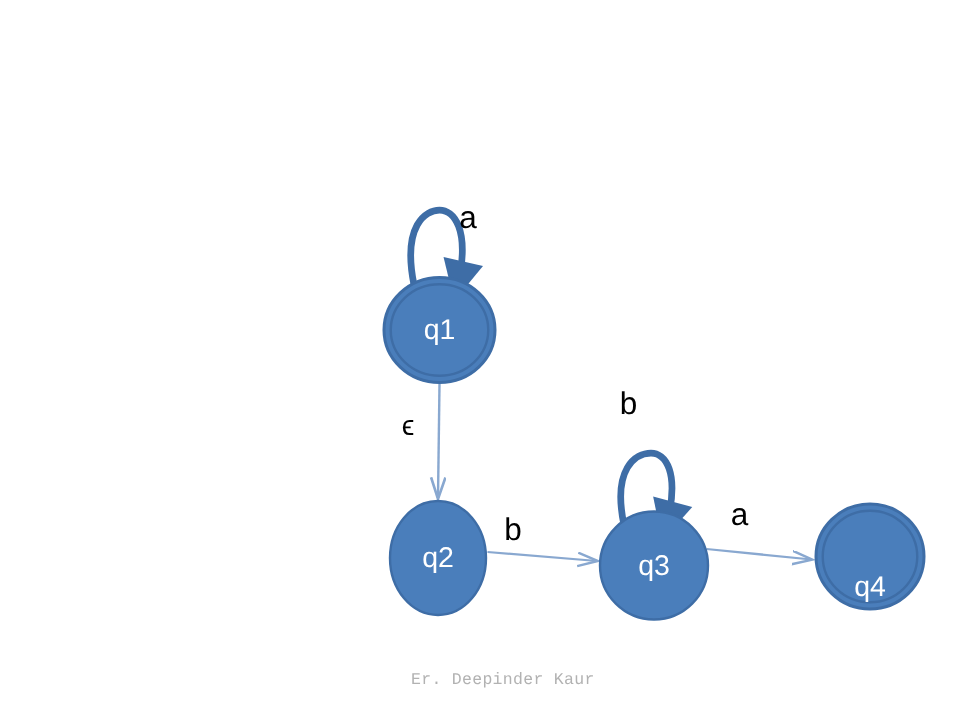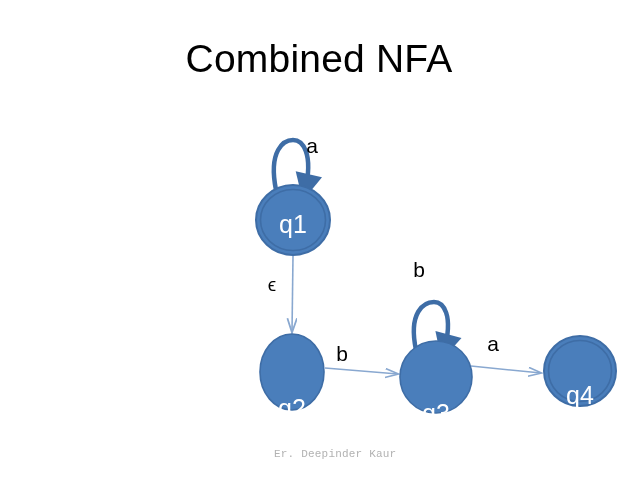--- a/index.html
+++ b/index.html
@@ -39,21 +39,21 @@
   #canvas {
     position: absolute;
     left: 0;
     top: 0;
     width: 638px;
     height: 478px;
   }
   .state-label {
     position: absolute;
     color: #ffffff;
-    font-size: 25px;
+    font-size: 19px;
     font-family: "Liberation Sans", sans-serif;
     font-weight: 400;
     text-align: center;
     white-space: nowrap;
     pointer-events: none;
   }
   .sym-label {
     position: absolute;
     color: #000000;
     font-size: 21px;
@@ -61,21 +61,20 @@
     font-weight: 400;
     text-align: center;
     white-space: nowrap;
   }
 </style>
 </head>
 <body>
 
 <div id="slide">
 
-  <div id="title">Combined NFA</div>
 
   <svg id="canvas" viewBox="0 0 638 478" xmlns="http://www.w3.org/2000/svg">
 
     <defs>
       <marker id="arrowThin" markerWidth="10" markerHeight="10" refX="8.6" refY="3.2" orient="auto" markerUnits="strokeWidth">
         <path d="M0,0.2 L9,3.2 L0,6.2" fill="none" stroke="#89a8d0" stroke-width="1.1"></path>
       </marker>
       <marker id="arrowLoop" markerWidth="8" markerHeight="8" refX="4.2" refY="3.4" orient="auto" markerUnits="strokeWidth">
         <path d="M0.4,0.4 L6.4,3.4 L0.4,6.4 Z" fill="#3e6da6"></path>
       </marker>
@@ -106,23 +105,23 @@
 
     <g>
       <ellipse cx="580" cy="371" rx="36" ry="35" fill="#4a7ebb" stroke="#3e6da6" stroke-width="2"></ellipse>
       <ellipse cx="580" cy="371" rx="31.5" ry="30.5" fill="#4a7ebb" stroke="#3e6da6" stroke-width="1.6"></ellipse>
     </g>
 
   </svg>
 
   <div class="state-label" style="left:273px; top:210px; width:40px;">q1</div>
 
-  <div class="state-label" style="left:272px; top:362px; width:40px;margin-top:32px;">q2</div>
+  <div class="state-label" style="left:272px; top:362px; width:40px;">q2</div>
 
-  <div class="state-label" style="left:416px; top:367px; width:40px;margin-top:32px;">q3</div>
+  <div class="state-label" style="left:416px; top:367px; width:40px;">q3</div>
 
   <div class="state-label" style="left:560px; top:381px; width:40px;">q4</div>
 
   <div class="sym-label" style="left:302px; top:134px; width:20px;">a</div>
 
   <div class="sym-label" style="left:262px; top:274px; width:20px; font-size:19px;">ϵ</div>
 
   <div class="sym-label" style="left:332px; top:342px; width:20px;">b</div>
 
   <div class="sym-label" style="left:409px; top:258px; width:20px;">b</div>

